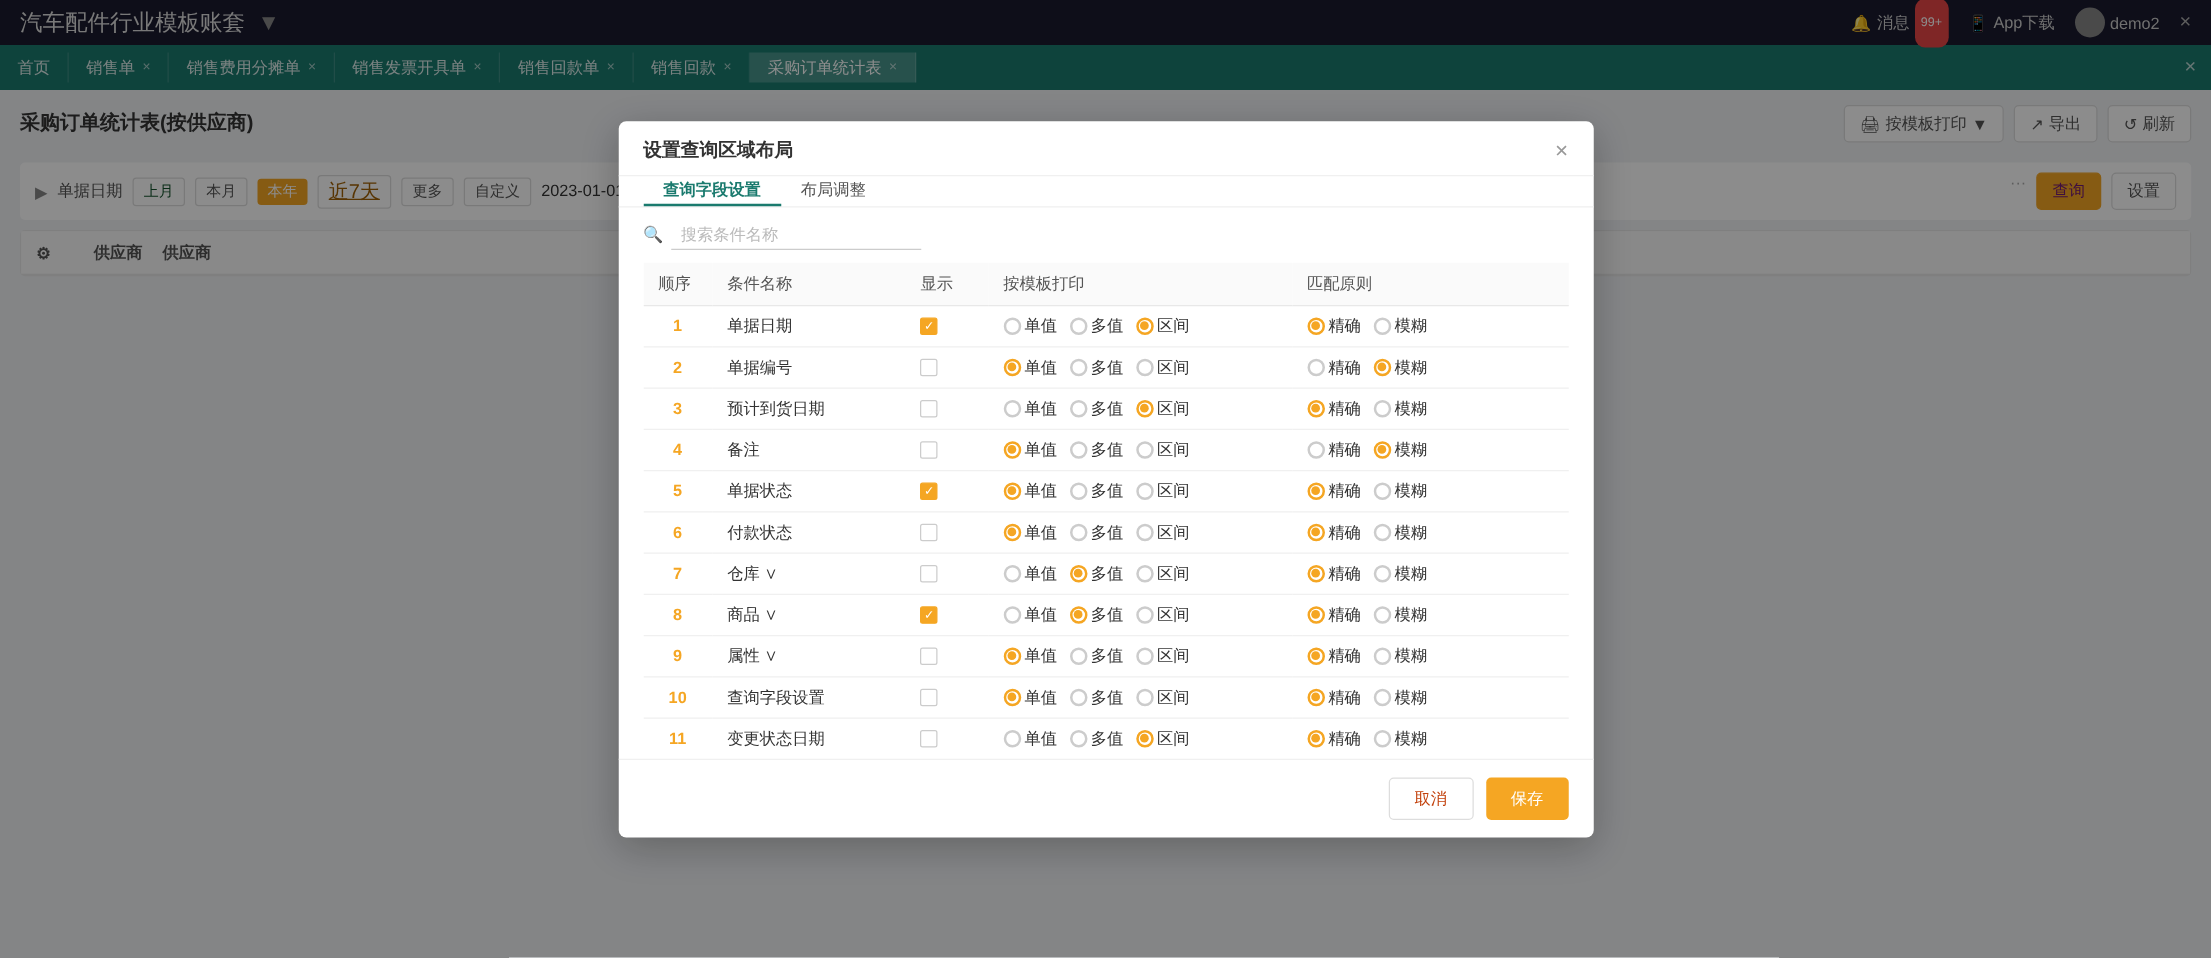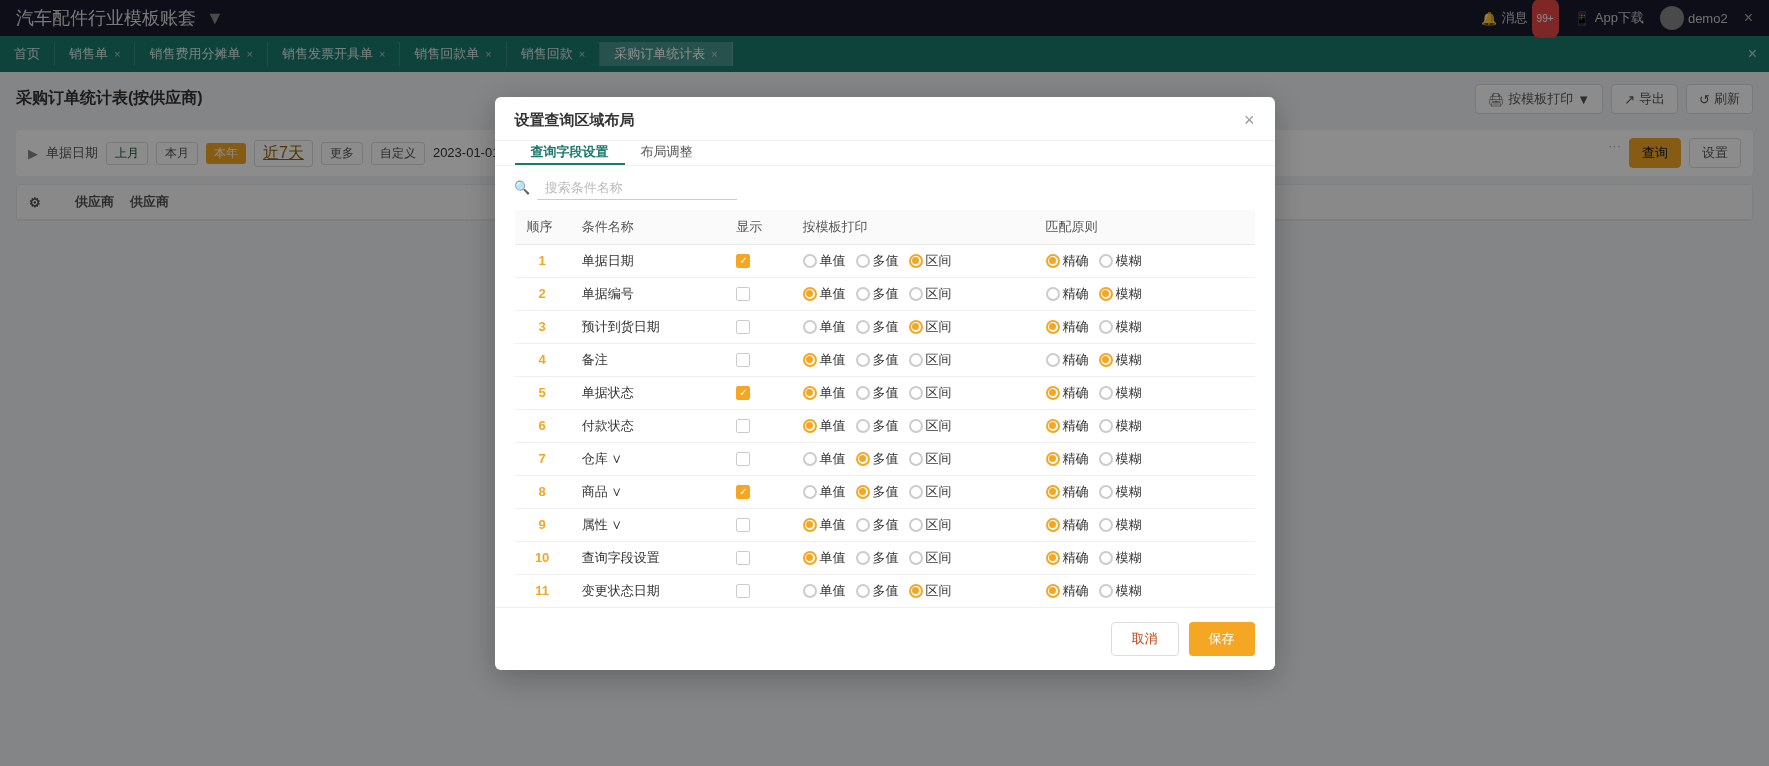--- a/index.html
+++ b/index.html
@@ -54,21 +54,21 @@
       align-items: center;
       justify-content: flex-end;
       gap: 8px;
       margin-bottom: 8px;
     }
     .toolbar-btn {
       display: flex; align-items: center; gap: 4px;
       padding: 5px 12px; border: 1px solid #ddd; background: white;
       border-radius: 4px; cursor: pointer; font-size: 13px; color: #555;
     }
-    .toolbar-btn.primary { background: #f5a623; border-color: #f5a623; color: #0f172a; }
+    .toolbar-btn.primary { background: #f5a623; border-color: #f5a623; color: #701a75; }
 
     .filter-bar {
       background: white;
       border-radius: 4px;
       padding: 8px 12px;
       margin-bottom: 8px;
       display: flex;
       align-items: center;
       gap: 8px;
     }

